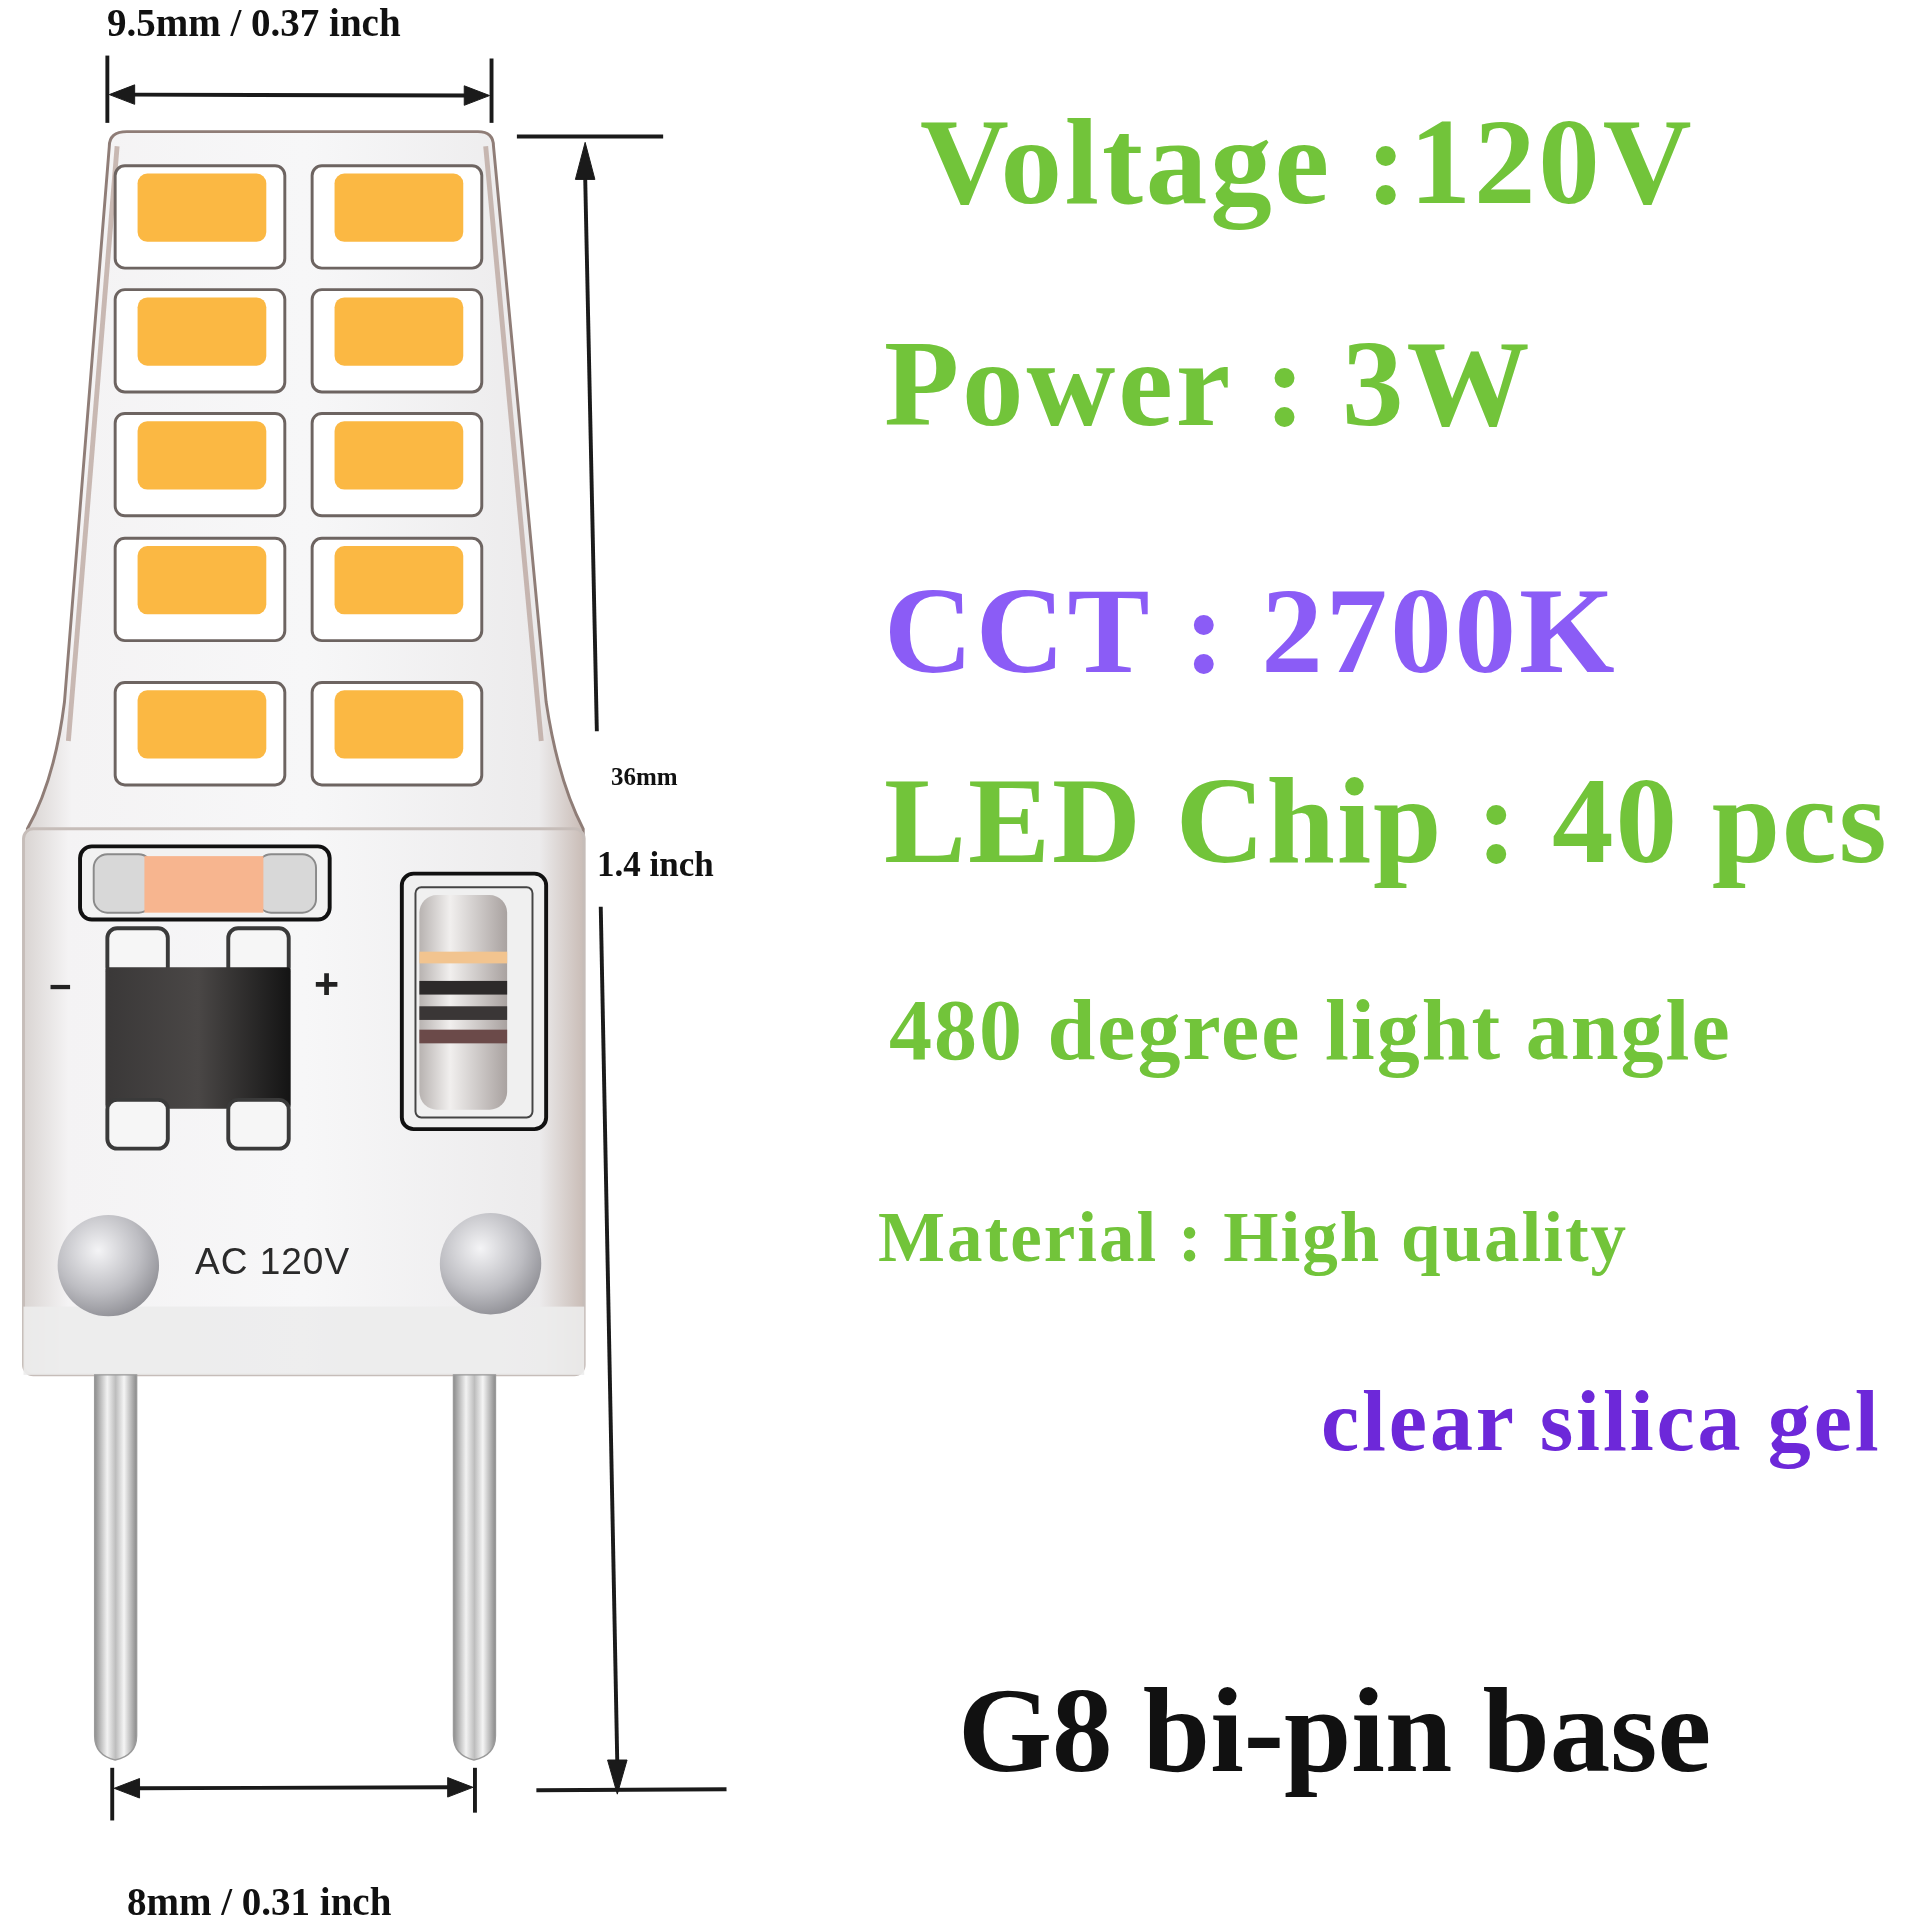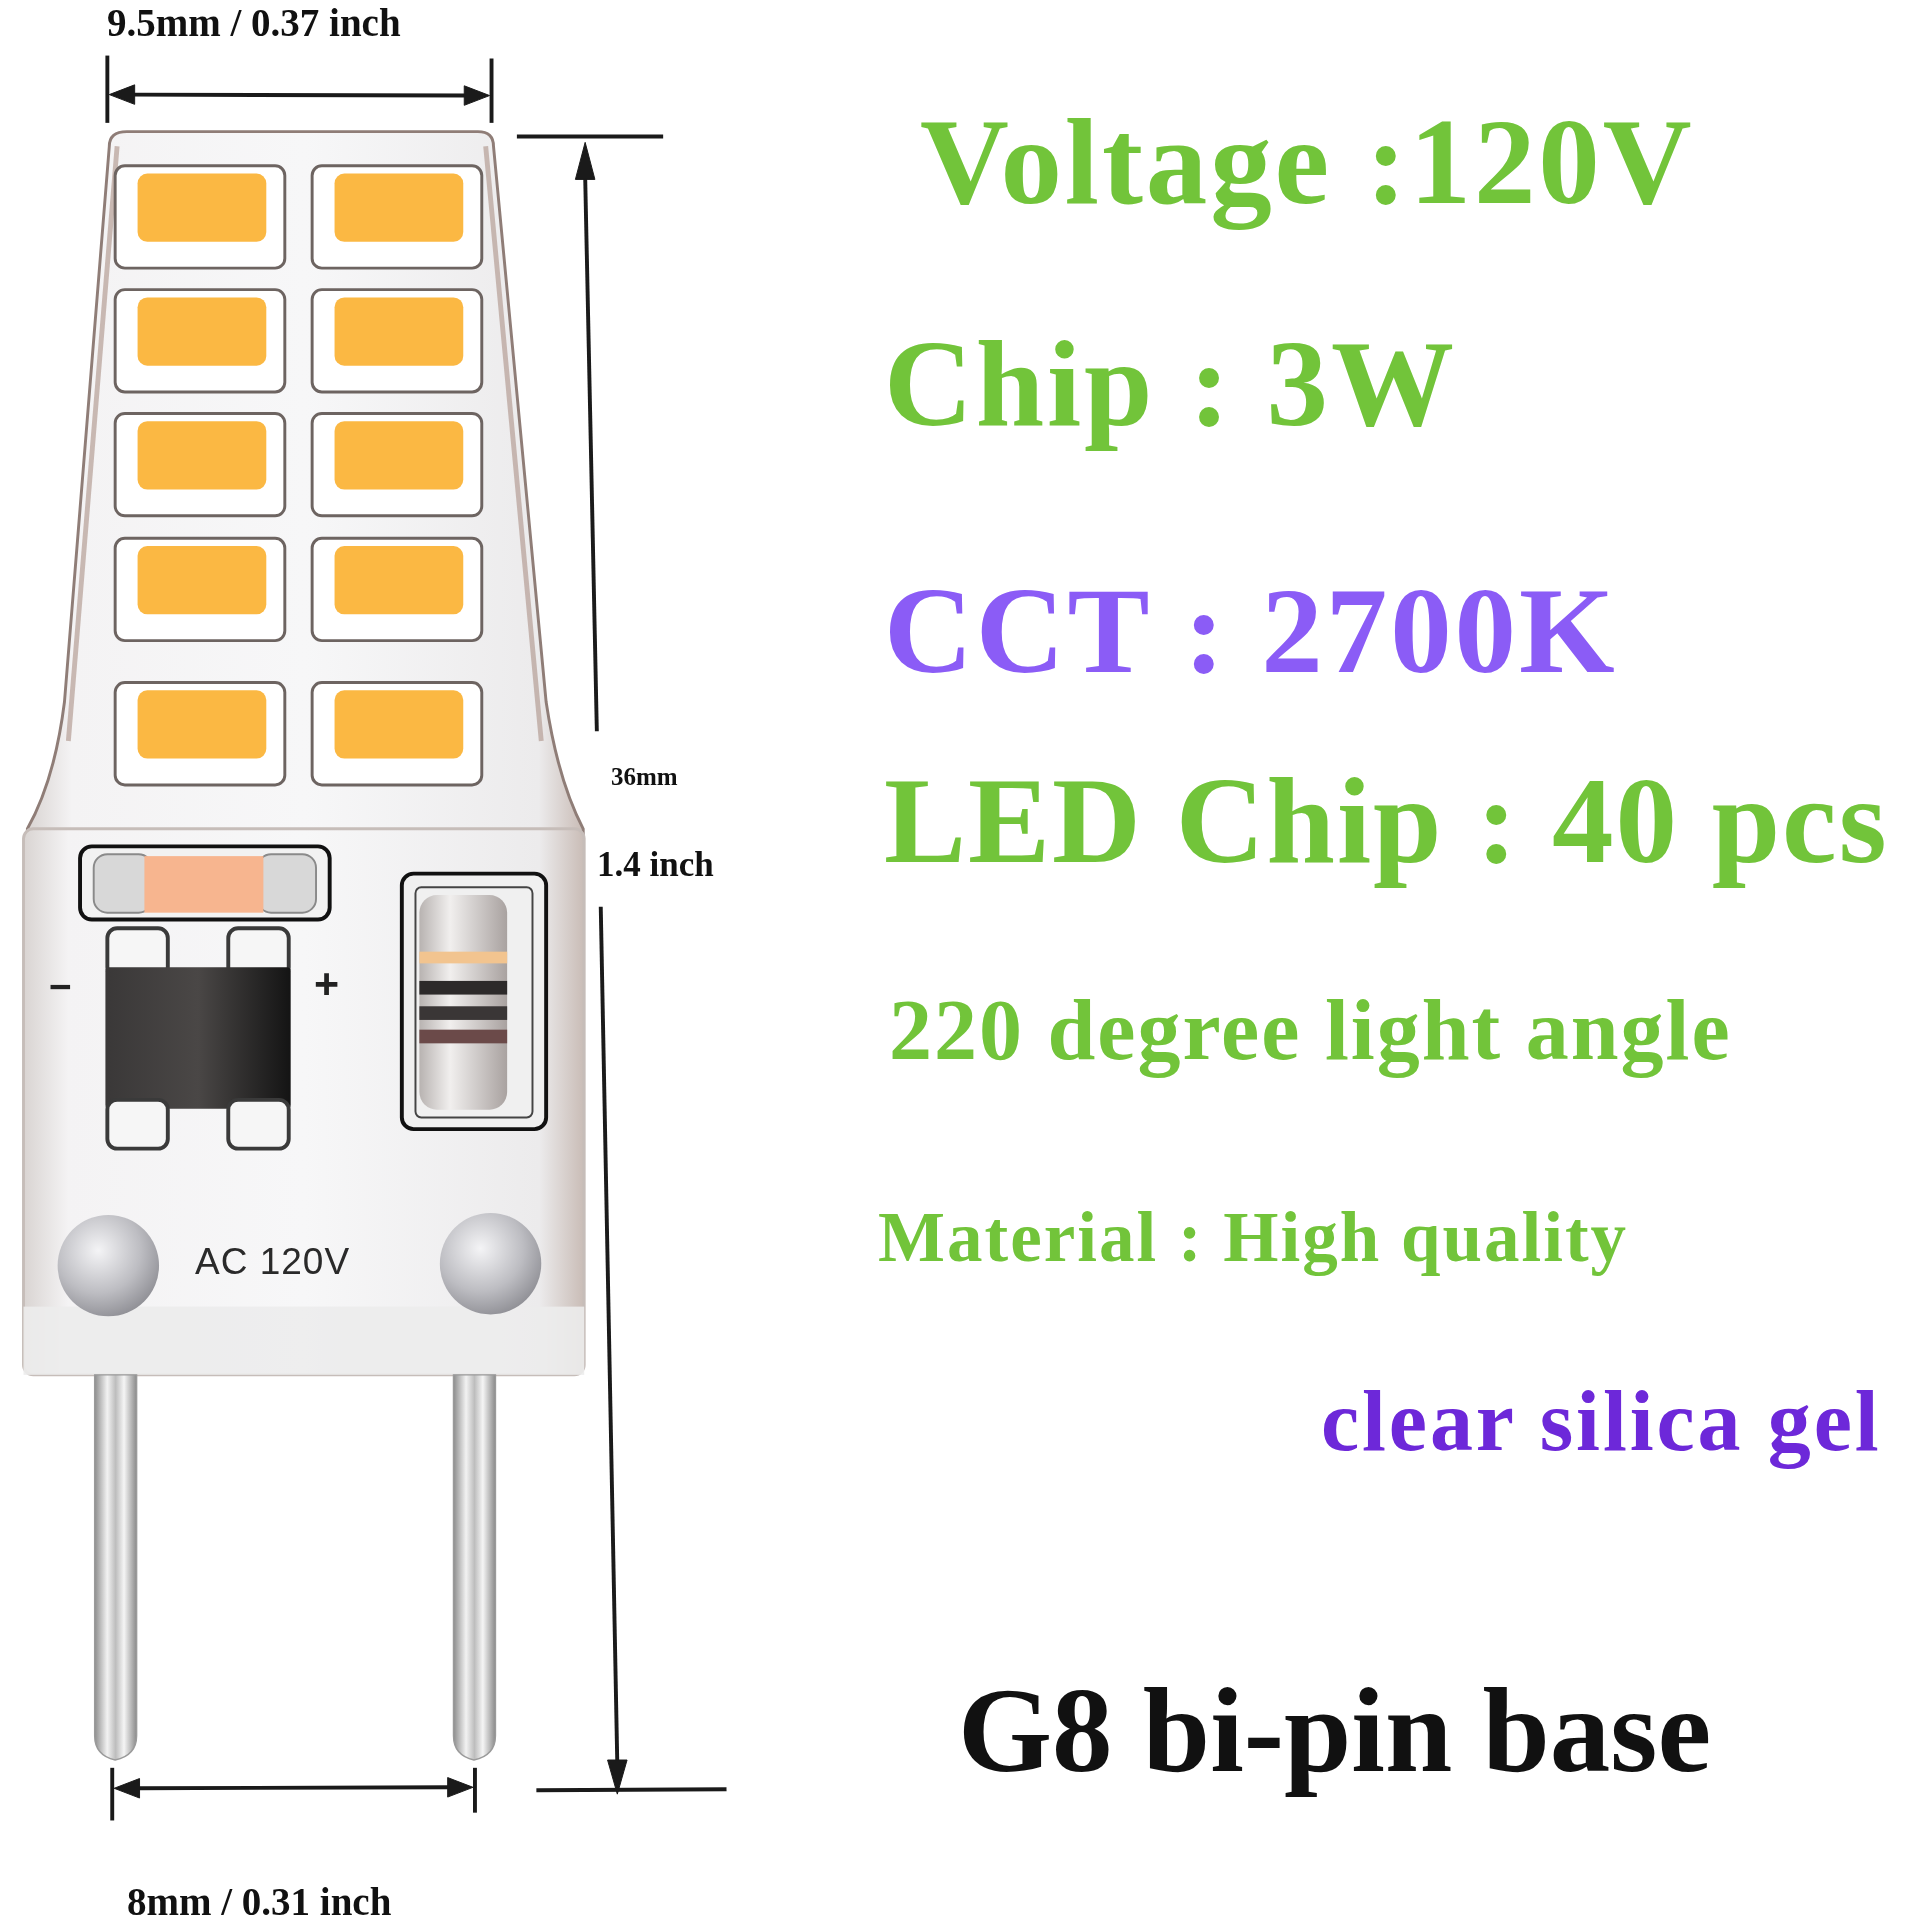--- a/index.html
+++ b/index.html
@@ -147,21 +147,21 @@
 <div class="abs" style="left:49px;top:965px;font:bold 39px 'Liberation Sans',sans-serif;color:#222;">−</div>
 <div class="abs" style="left:314px;top:959px;font:bold 43px 'Liberation Sans',sans-serif;color:#222;">+</div>
 <div class="abs" style="left:195px;top:1241px;font:37px 'Liberation Sans',sans-serif;color:#2a2a2a;letter-spacing:1px;">AC 120V</div>
 
 <div class="dim-text" style="left:107px;top:0px;font-size:39px;">9.5mm / 0.37 inch</div>
 <div class="dim-text" style="left:611px;top:763px;font-size:25px;">36mm</div>
 <div class="dim-text" style="left:597px;top:845px;font-size:35px;">1.4 inch</div>
 <div class="dim-text" style="left:127px;top:1879px;font-size:39px;">8mm / 0.31 inch</div>
 
 <div class="spec" style="left:884px;top:100px;font-size:123px;color:#72C43A;letter-spacing:2.9px;margin-left:36px;">Voltage :120V</div>
-<div class="spec" style="left:884px;top:322px;font-size:123px;color:#72C43A;letter-spacing:2.9px;">Chip : 3W</div>
+<div class="spec" style="left:884px;top:322px;font-size:123px;color:#72C43A;letter-spacing:2.9px;">Power : 3W</div>
 <div class="spec" style="left:884px;top:539px;font-size:123px;color:#8b5cf6;letter-spacing:2.9px;margin-top:30px;">CCT : 2700K</div>
 <div class="spec" style="left:884px;top:759px;font-size:123px;color:#72C43A;letter-spacing:2px;">LED Chip : 40 pcs</div>
-<div class="spec" style="left:889px;top:987px;font-size:86px;color:#72C43A;letter-spacing:2px;">220 degree light angle</div>
+<div class="spec" style="left:889px;top:987px;font-size:86px;color:#72C43A;letter-spacing:2px;">480 degree light angle</div>
 <div class="spec" style="left:878px;top:1202px;font-size:71px;color:#72C43A;letter-spacing:2px;">Material : High quality</div>
 <div class="spec" style="left:1321px;top:1378px;font-size:86px;color:#6d28d9;letter-spacing:2.9px;">clear silica gel</div>
 
 <div class="spec" style="left:958px;top:1670px;font-size:121px;color:#111111;">G8 bi-pin base</div>
 
 
 </body></html>

